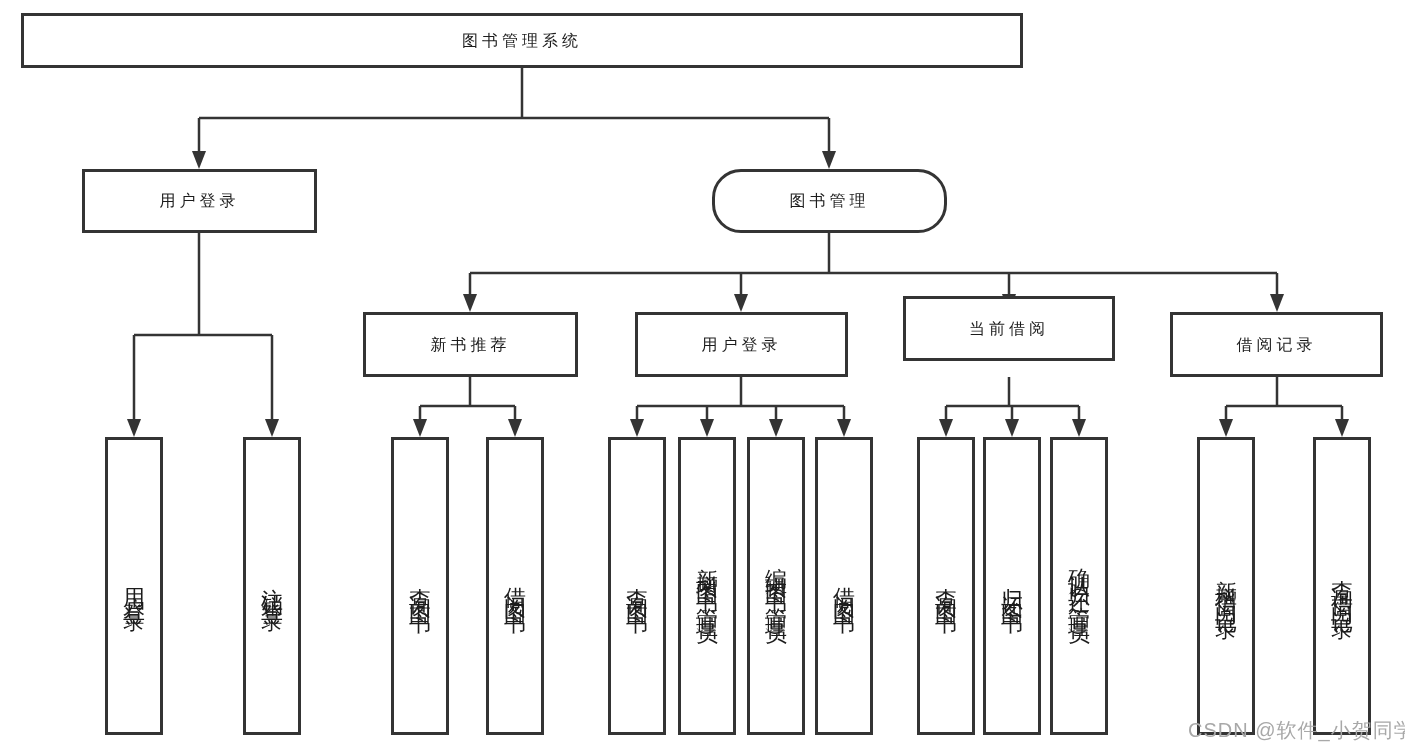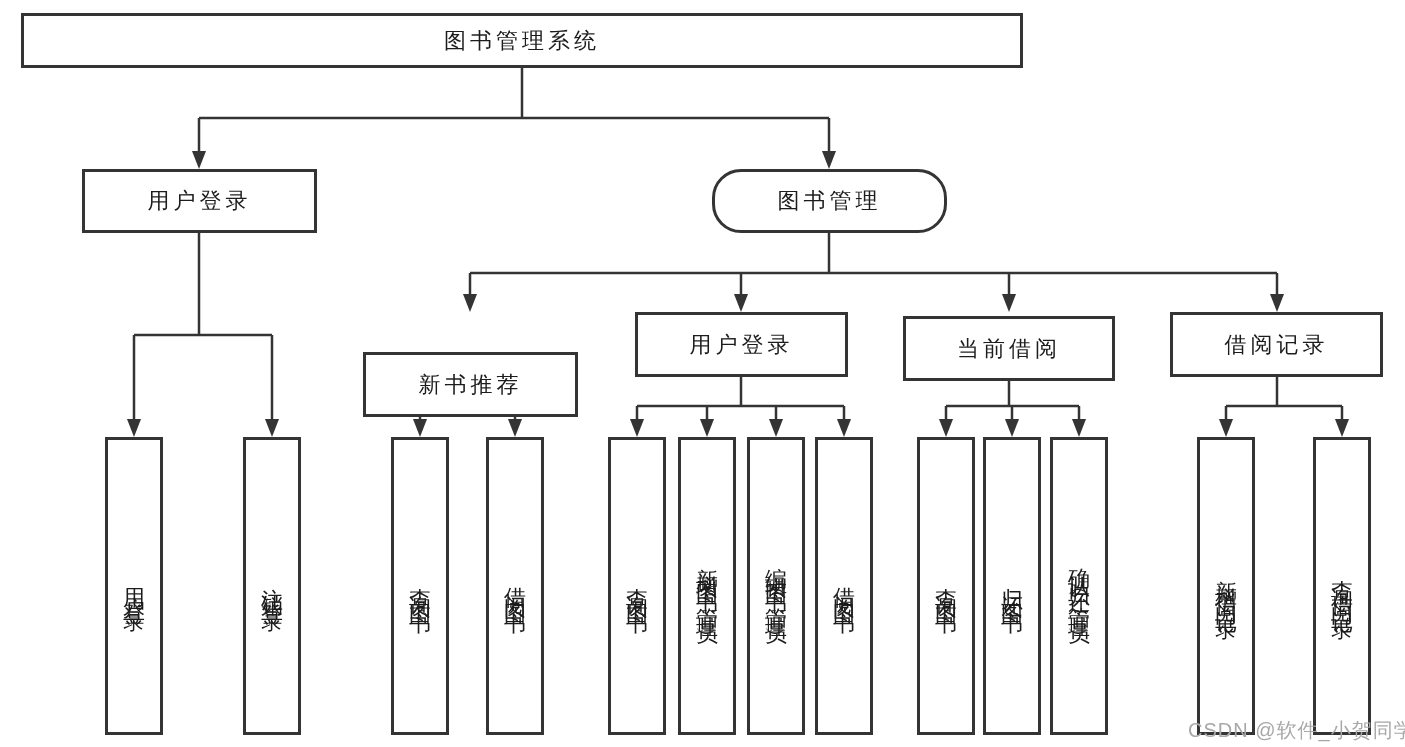--- a/index.html
+++ b/index.html
@@ -23,40 +23,40 @@
   }
   .box {
     position: absolute;
     box-sizing: border-box;
     border: 3px solid #343434;
     background: #ffffff;
     display: flex;
     align-items: center;
     justify-content: center;
     color: #1c1c1c;
-    font-size: 22px;
+    font-size: 16px;
     letter-spacing: 4px;
     line-height: 1;
     white-space: nowrap;
   }
   .box.v {
     writing-mode: vertical-rl;
     letter-spacing: 8px;
     font-size: 22px;
     white-space: normal;
   }
   
   #n-root            { left: 21px;   top: 13px;  width: 1002px; height: 55px; }
   
   #n-user-login      { left: 82px;   top: 169px; width: 235px;  height: 64px; }
   #n-book-mgmt       { left: 712px;  top: 169px; width: 235px;  height: 64px; border-radius: 29px; }
   
-  #n-new-books       { left: 363px;  top: 312px; width: 215px;  height: 65px; margin-top: 40px; }
+  #n-new-books       { left: 363px;  top: 312px; width: 215px;  height: 65px; }
   #n-book-borrow     { left: 635px;  top: 312px; width: 213px;  height: 65px; }
-  #n-current-borrow  { left: 903px;  top: 316px; width: 212px;  height: 65px; }
+  #n-current-borrow  { left: 903px;  top: 296px; width: 212px;  height: 65px; }
   #n-borrow-records  { left: 1170px; top: 312px; width: 213px;  height: 65px; }
   
   .box.v             { top: 437px; height: 298px; width: 58px; }
   #n-ul-login        { left: 105px; }
   #n-ul-logout       { left: 243px; }
   #n-nb-query        { left: 391px; }
   #n-nb-borrow       { left: 486px; }
   #n-bb-query        { left: 608px; }
   #n-bb-add          { left: 678px; }
   #n-bb-edit         { left: 747px; }

